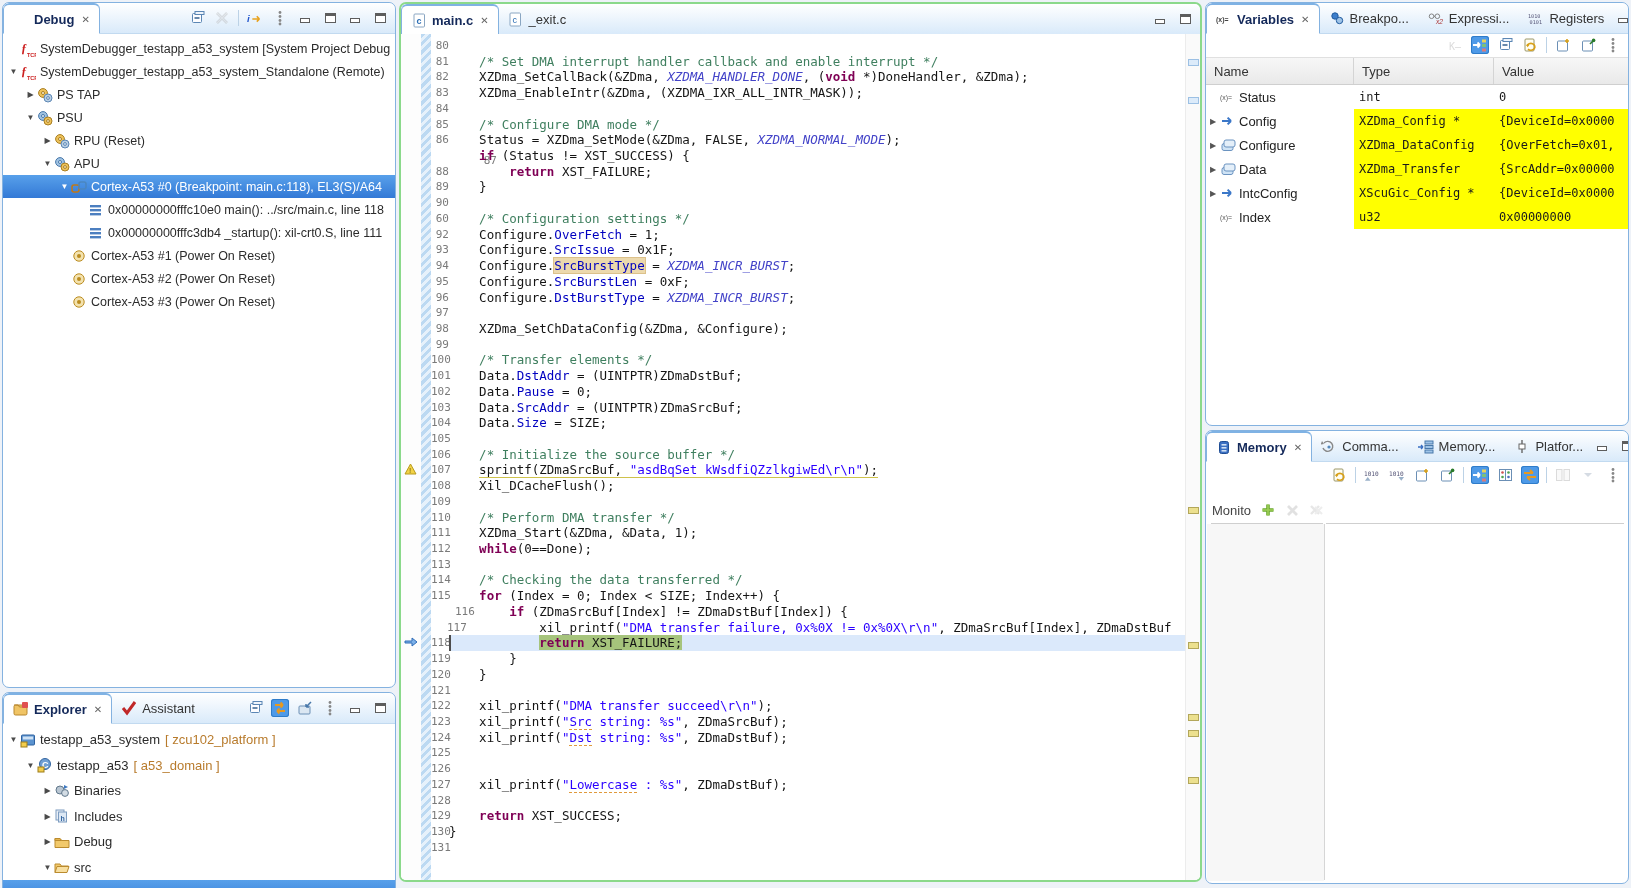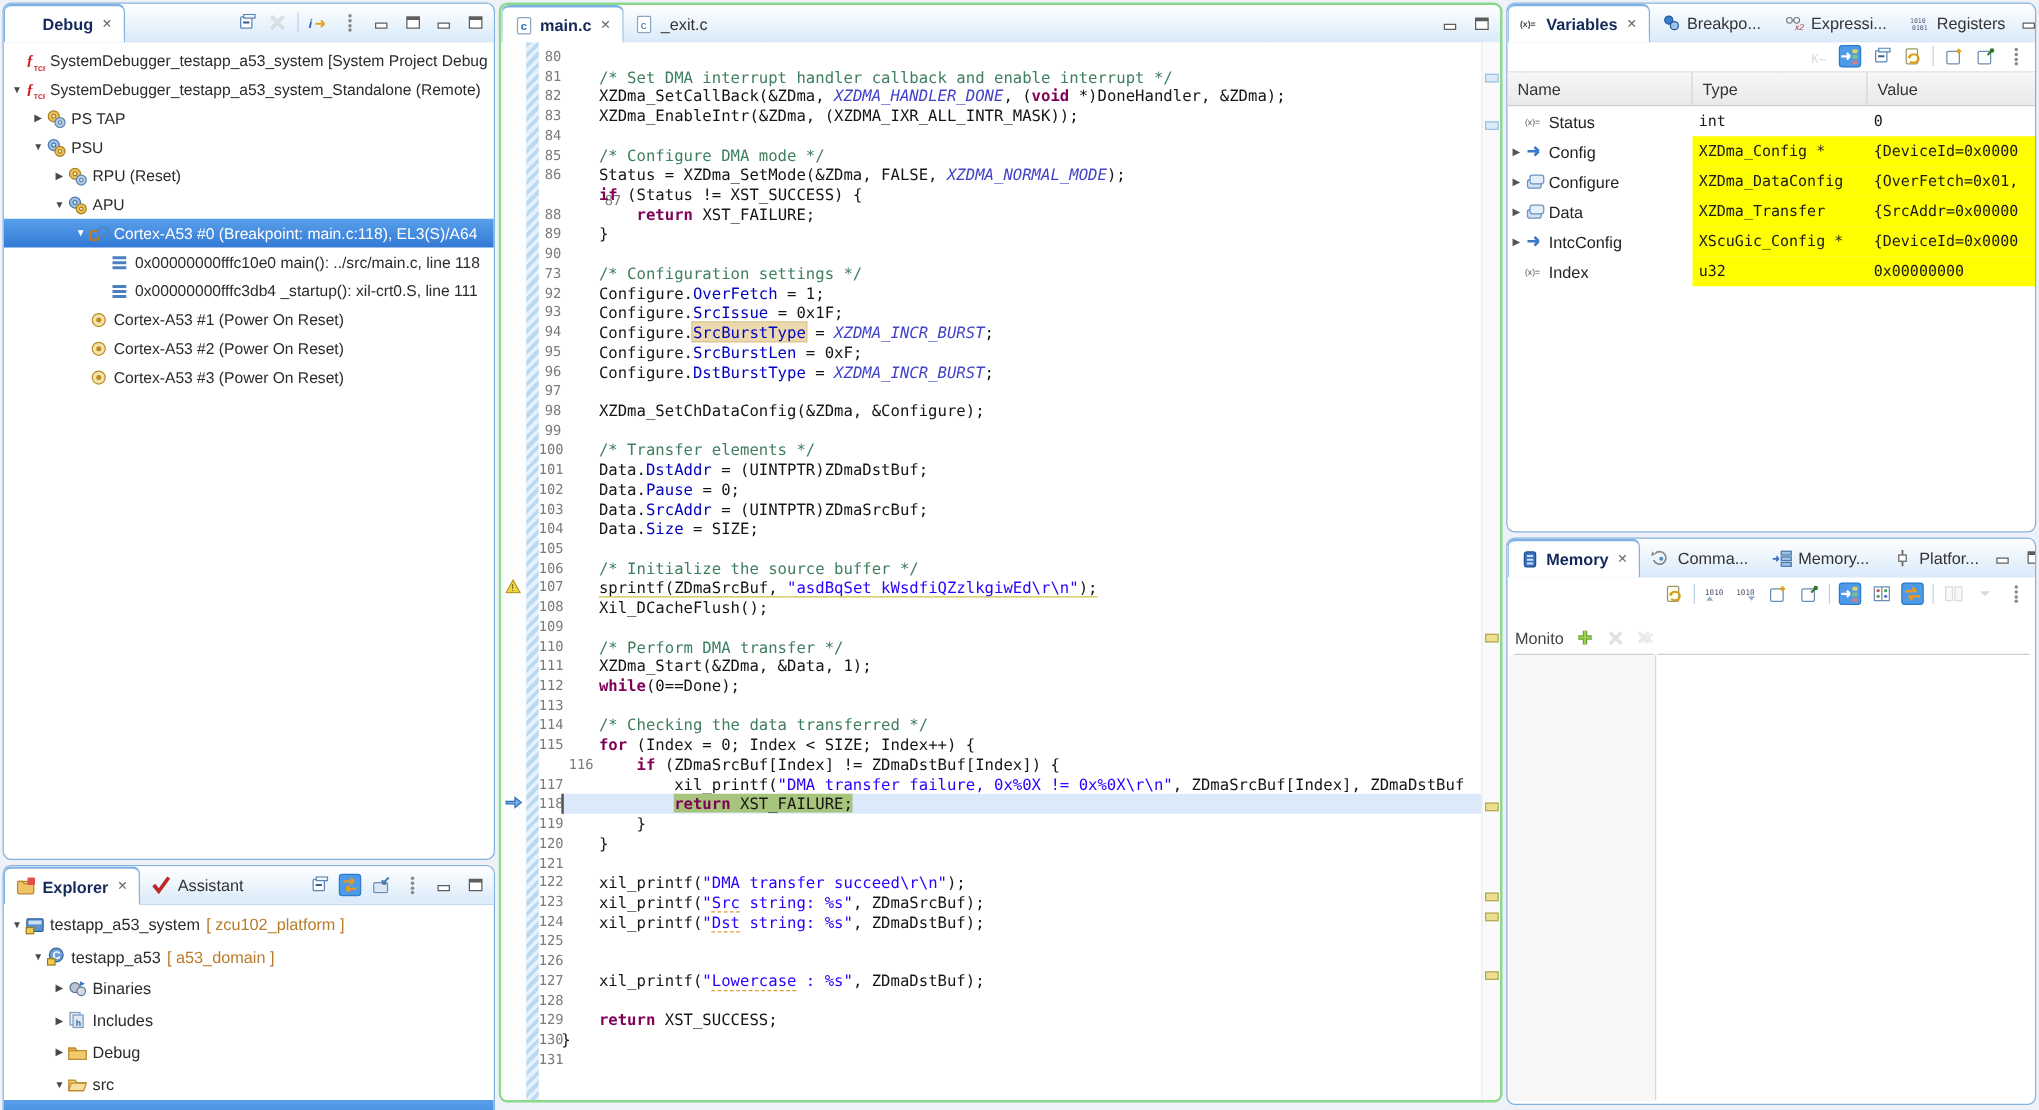--- a/index.html
+++ b/index.html
@@ -444,21 +444,21 @@
         <div class="lnum" style="top: 19.72px;">81</div>
         <div class="lnum" style="top: 35.44px;">82</div>
         <div class="lnum" style="top: 51.16px;">83</div>
         <div class="lnum" style="top: 66.88px;">84</div>
         <div class="lnum" style="top: 82.6px;">85</div>
         <div class="lnum" style="top: 98.32px;">86</div>
         <div class="lnum" style="top: 119px; padding-left: 48px;">87</div>
         <div class="lnum" style="top: 129.76px;">88</div>
         <div class="lnum" style="top: 145.48px;">89</div>
         <div class="lnum" style="top: 161.2px;">90</div>
-        <div class="lnum" style="top: 176.92px;">73</div>
+        <div class="lnum" style="top: 176.92px;">60</div>
         <div class="lnum" style="top: 192.64px;">92</div>
         <div class="lnum" style="top: 208.36px;">93</div>
         <div class="lnum" style="top: 224.08px;">94</div>
         <div class="lnum" style="top: 239.8px;">95</div>
         <div class="lnum" style="top: 255.52px;">96</div>
         <div class="lnum" style="top: 271.24px;">97</div>
         <div class="lnum" style="top: 286.96px;">98</div>
         <div class="lnum" style="top: 302.68px;">99</div>
         <div class="lnum" style="top: 318.4px;">100</div>
         <div class="lnum" style="top: 334.12px;">101</div>
@@ -470,21 +470,21 @@
         <div class="lnum" style="top: 428.44px;">107</div>
         <div class="lnum" style="top: 444.16px;">108</div>
         <div class="lnum" style="top: 459.88px;">109</div>
         <div class="lnum" style="top: 475.6px;">110</div>
         <div class="lnum" style="top: 491.32px;">111</div>
         <div class="lnum" style="top: 507.04px;">112</div>
         <div class="lnum" style="top: 522.76px;">113</div>
         <div class="lnum" style="top: 538.48px;">114</div>
         <div class="lnum" style="top: 554.2px;">115</div>
         <div class="lnum" style="top: 569.92px; margin-left: 24px;">116</div>
-        <div class="lnum" style="top: 585.64px;">117</div>
+        <div class="lnum" style="top: 585.64px; padding-left: 16px;">117</div>
         <div class="lnum" style="top: 601.36px;">118</div>
         <div class="lnum" style="top: 617.08px;">119</div>
         <div class="lnum" style="top: 632.8px;">120</div>
         <div class="lnum" style="top: 648.52px;">121</div>
         <div class="lnum" style="top: 664.24px;">122</div>
         <div class="lnum" style="top: 679.96px;">123</div>
         <div class="lnum" style="top: 695.68px;">124</div>
         <div class="lnum" style="top: 711.4px;">125</div>
         <div class="lnum" style="top: 727.12px;">126</div>
         <div class="lnum" style="top: 742.84px;">127</div>

